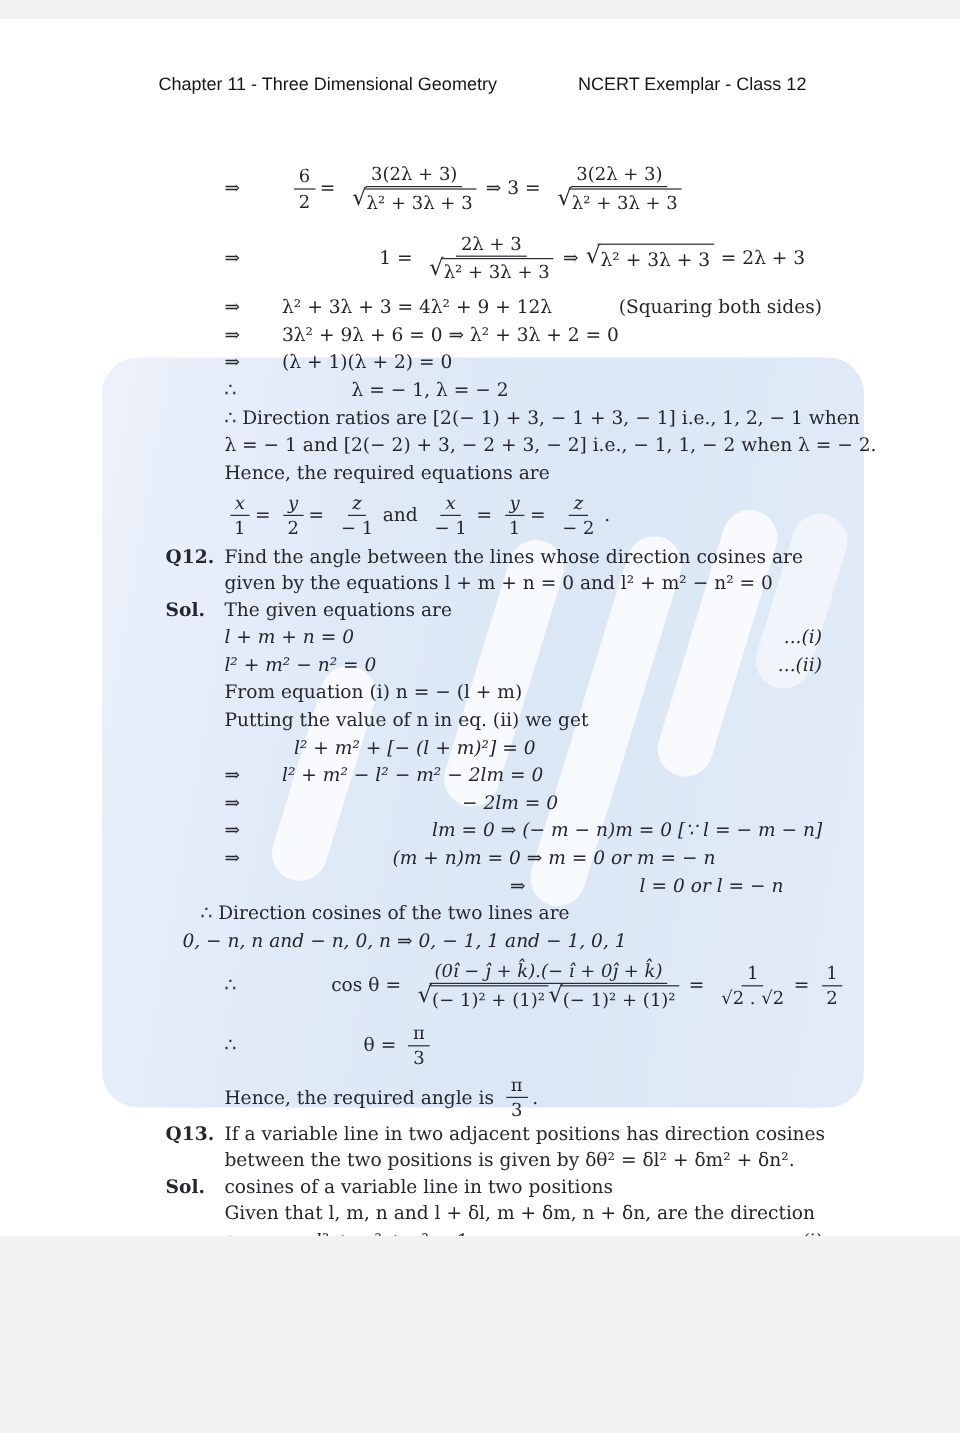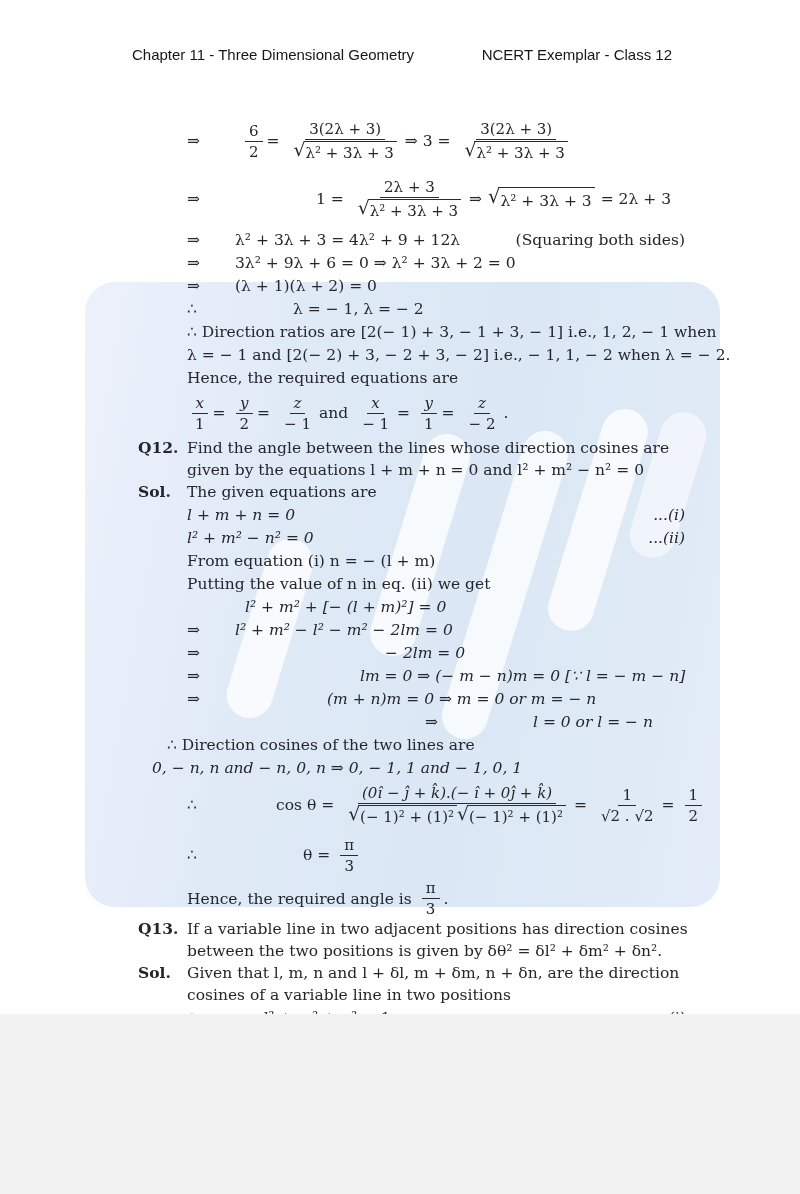--- a/index.html
+++ b/index.html
@@ -1,16 +1,16 @@
 <!DOCTYPE html>
 <html><head>
 <meta charset="utf-8">
 <style>
   html,body{margin:0;padding:0;background:#f2f2f2;}
-  .page{position:relative;width:800px;height:1014px;background:#ffffff;margin:0 auto;
+  .page{position:relative;width:800px;height:1014px;background:#ffffff;margin:16px auto;
         font-family:"DejaVu Serif", serif;color:#25252d;overflow:hidden;text-decoration:underline;}
   
   .hdr{position:absolute;top:46px;left:132px;right:128px;display:flex;justify-content:space-between;
        font-family:"Liberation Sans", sans-serif;font-size:15px;color:#161616;}
   .ftr{position:absolute;top:1124px;left:0;width:100%;
        font-family:"Liberation Sans", sans-serif;font-size:15px;color:#161616;}
   .ftr .site{display:block;text-align:left;}
   .ftr .pg{position:absolute;top:0;right:134px;}
   
   .wm{position:absolute;left:85px;top:282px;width:635px;height:625px;border-radius:30px;
@@ -284,22 +284,22 @@
       <span class="qlabel">Q13.</span>
       <div class="qbody">
         <div class="ln">If a variable line in two adjacent positions has direction cosines</div>
         <div class="ln">between the two positions is given by δθ² = δl² + δm² + δn².</div>
       </div>
     </div>
 
     <div class="qrow">
       <span class="qlabel">Sol.</span>
       <div class="qbody">
+        <div class="ln">cosines of a variable line in two positions</div>
         <div class="ln">Given that l, m, n and l + δl, m + δm, n + δn, are the direction</div>
-        <div class="ln">cosines of a variable line in two positions</div>
       </div>
     </div>
 
     <div class="row">
       <span class="sym">∴</span>
       <span class="ml28 m">l² + m² + n² = 1</span>
       <span class="ref m">...(i)</span>
     </div>
 
   </div>

